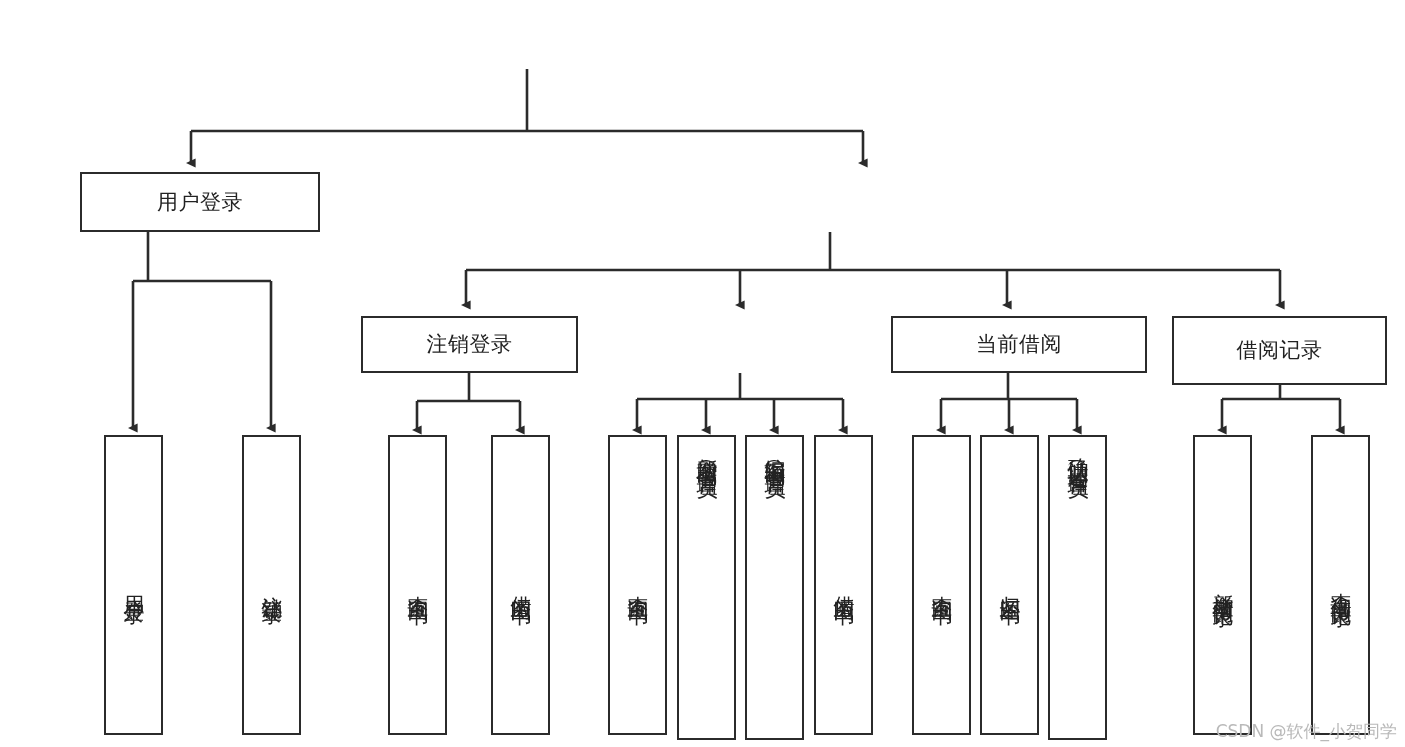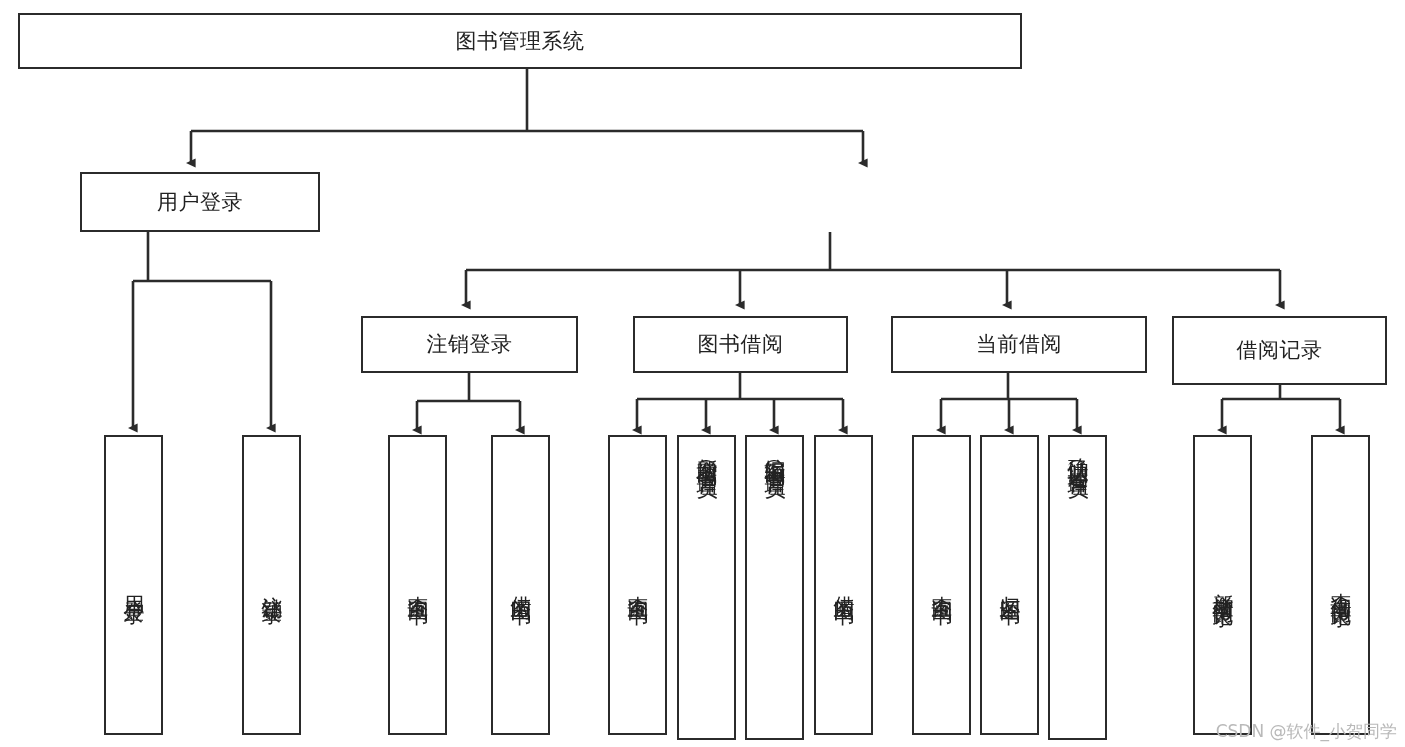--- a/index.html
+++ b/index.html
@@ -120,33 +120,27 @@
       <path d="M1009,399 L1009,430" marker-end="url(#arrow)"></path>
       <path d="M1077,399 L1077,430" marker-end="url(#arrow)"></path>
 
       <path d="M1280,373 L1280,399"></path>
       <path d="M1222,399 L1340,399"></path>
       <path d="M1222,399 L1222,430" marker-end="url(#arrow)"></path>
       <path d="M1340,399 L1340,430" marker-end="url(#arrow)"></path>
     </g>
   </svg>
 
-  <div class="node" style="left:18px; top:13px; width:1004px; height:56px;">
-    <span class="node-label">图书管理系统</span>
-  </div>
 
   <div class="node" style="left:80px; top:172px; width:240px; height:60px;">
     <span class="node-label">用户登录</span>
   </div>
 
   <div class="node" style="left:361px; top:316px; width:217px; height:57px;">
     <span class="node-label">注销登录</span>
-  </div>
-  <div class="node" style="left:633px; top:316px; width:215px; height:57px;">
-    <span class="node-label">图书借阅</span>
   </div>
   <div class="node" style="left:891px; top:316px; width:256px; height:57px;">
     <span class="node-label">当前借阅</span>
   </div>
   <div class="node" style="left:1172px; top:316px; width:215px; height:69px;">
     <span class="node-label">借阅记录</span>
   </div>
 
   <div class="node vertical mid" style="left:104px; top:435px; width:59px; height:300px; align-items:center;">
     <span class="node-label">用户登录</span>

